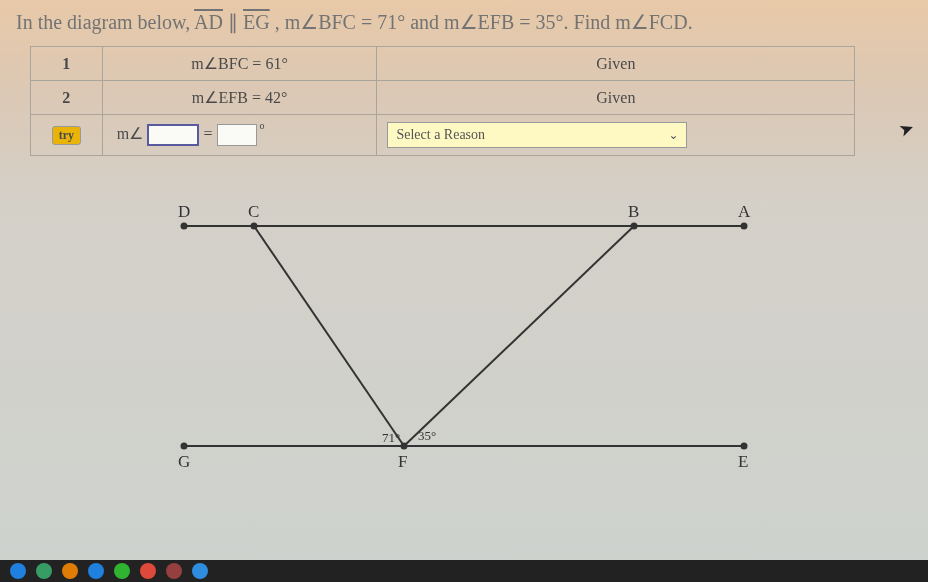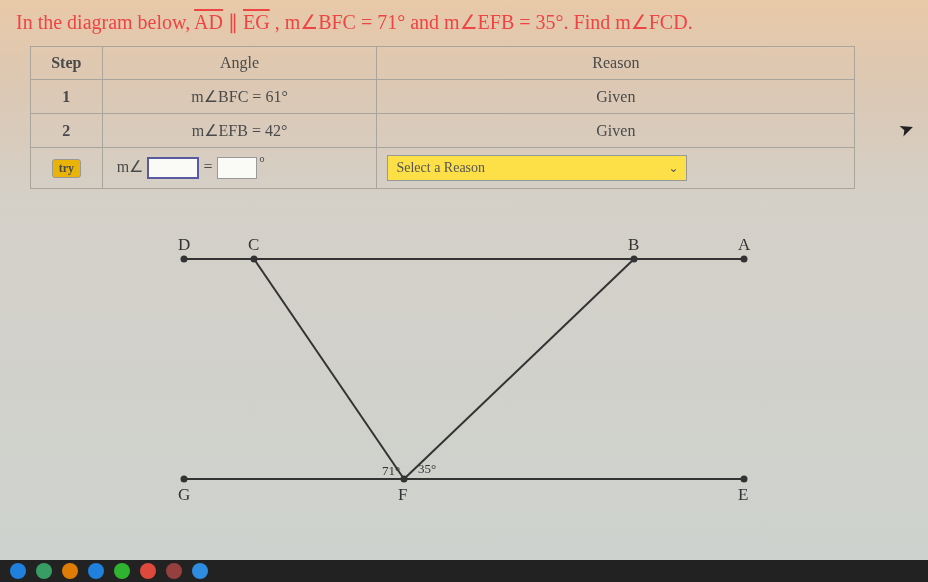--- a/index.html
+++ b/index.html
@@ -8,21 +8,21 @@
       height: 582px;
       background: linear-gradient(180deg, #e8c9a8 0%, #dcc8b4 15%, #d4d0c8 35%, #cdd2ce 100%);
       font-family: Georgia, 'Times New Roman', serif;
       color: #333;
       position: relative;
       overflow: hidden;
     }
     .question {
       padding: 10px 16px 8px 16px;
       font-size: 20px;
-      color: #ef4444;
+      color: #737373;
     }
     .overline { text-decoration: overline; }
     .table-area { padding: 4px 20px 0 30px; }
     table { border-collapse: collapse; width: 94%; }
     td {
       border: 1px solid #aaa59c;
       padding: 7px 10px;
       font-size: 16px;
       color: #4a4a4a;
       text-align: center;
@@ -52,21 +52,21 @@
       border: 1px solid #999;
       width: 40px;
     }
     .deg-box-wrap { position: relative; display:inline-block; }
     .deg-sup { position: absolute; top:-4px; right:-8px; font-size:10px; }
     .reason-select {
       display: inline-flex;
       align-items: center;
       justify-content: space-between;
       border: 1px solid #999;
-      background: #fde047;
+      background: #fef9c3;
       padding: 4px 8px;
       width: 300px;
       font-size: 14px;
       color: #555;
       cursor: pointer;
     }
     .chev { font-size: 12px; color: #556; }
     .diagram {
       position: relative;
       margin: 30px auto 0 auto;
@@ -122,25 +122,20 @@
   <span>In the diagram below, </span>
   <span class="overline">AD</span>
   <span> ∥ </span>
   <span class="overline">EG</span>
   <span>, m∠BFC = 71° and m∠EFB = 35°. Find m∠FCD.</span>
 </div>
 
 <div class="table-area">
   <table>
     <tbody>
-        <tr>
-      <td class="step-col">Step</td>
-      <td class="angle-col">Angle</td>
-      <td class="reason-col">Reason</td>
-    </tr>
     <tr>
       <td class="step-col">1</td>
       <td class="angle-col">m∠BFC = 61°</td>
       <td class="reason-col">Given</td>
     </tr>
     <tr>
       <td class="step-col">2</td>
       <td class="angle-col">m∠EFB = 42°</td>
       <td class="reason-col">Given</td>
     </tr>

